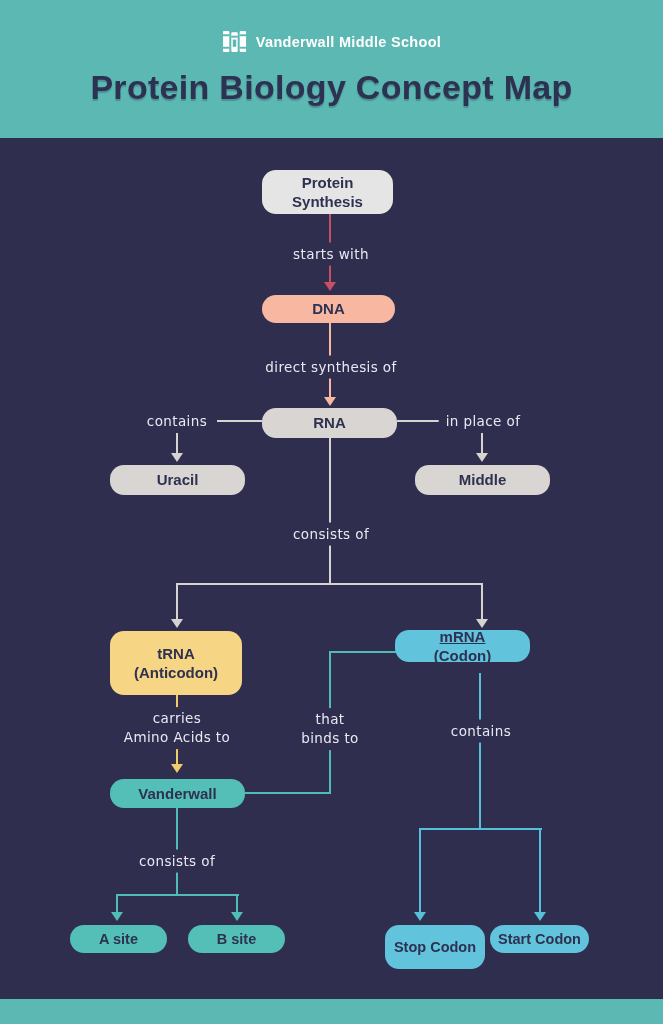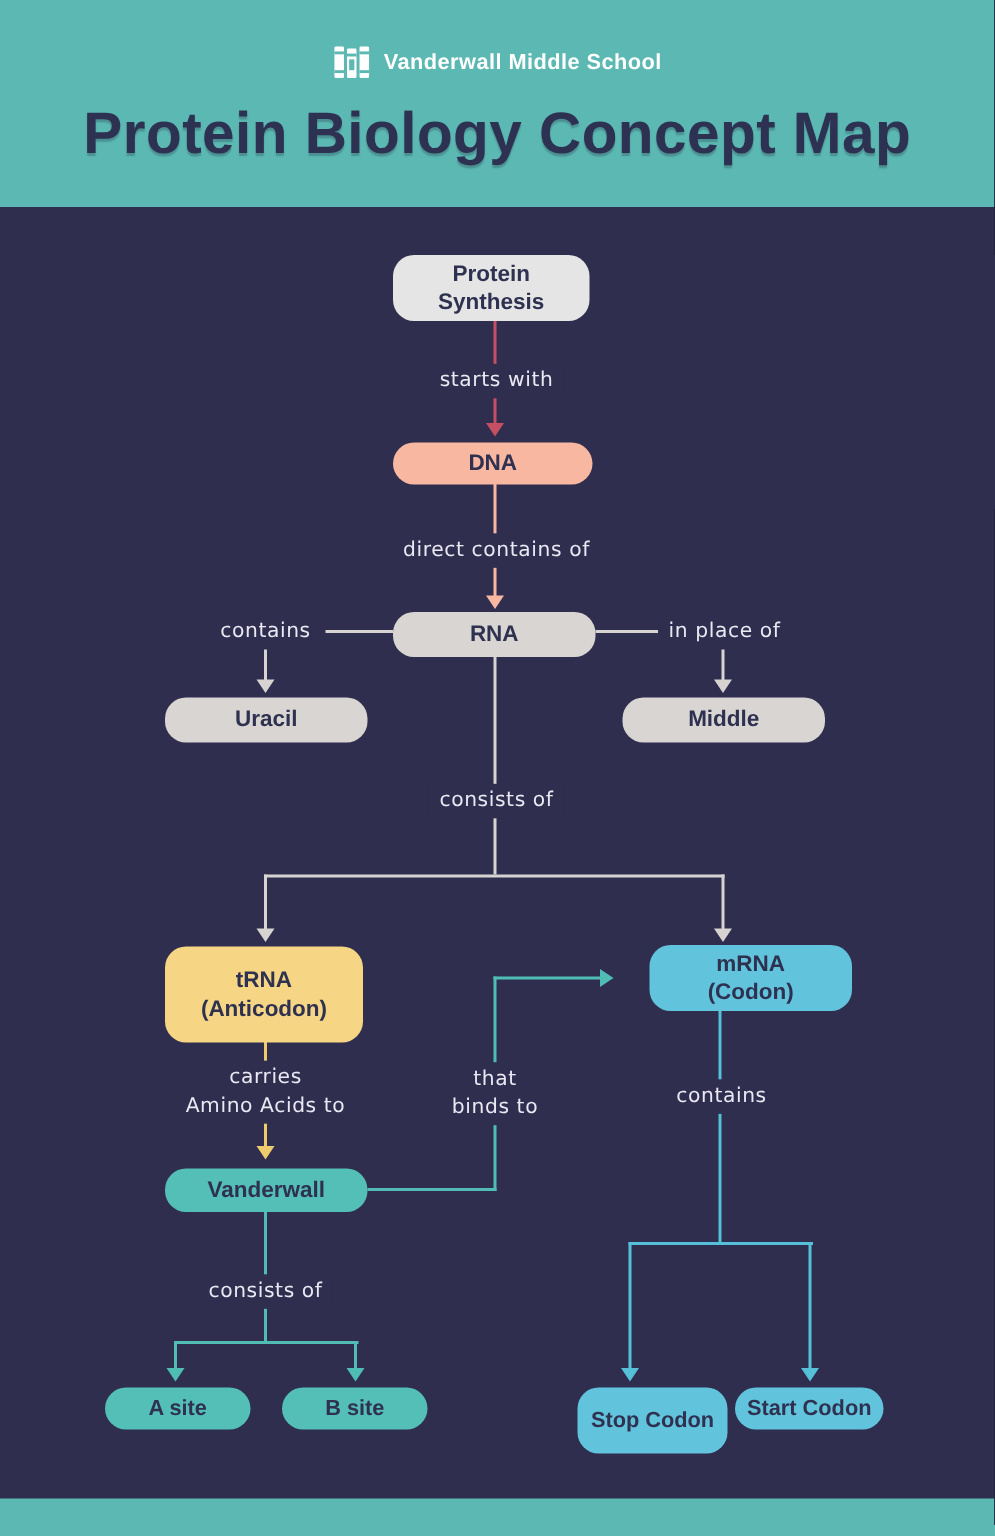--- a/index.html
+++ b/index.html
@@ -5,21 +5,21 @@
   html,body{margin:0;padding:0;background:#1e1d33;}
   .page{position:relative;width:663px;height:1024px;background:#2f2e4e;overflow:hidden;
         font-family:"Liberation Sans",sans-serif;}
   .band{position:absolute;left:0;width:663px;background:#5cb8b2;}
   .band-top{top:0;height:138px;}
   .band-bottom{top:999px;height:25px;}
   .brand{position:absolute;top:29px;left:0;width:663px;display:flex;justify-content:center;
          align-items:center;gap:9px;}
   .brand-name{color:#ffffff;font-weight:bold;font-size:14.5px;letter-spacing:.3px;}
   .title{position:absolute;top:68px;left:0;width:663px;text-align:center;color:#2e3252;
-         font-weight:bold;font-size:39px;letter-spacing:.3px;
+         font-weight:bold;font-size:34px;letter-spacing:.3px;
          text-shadow:0 2px 1px rgba(33,38,64,.28);}
   .node{position:absolute;display:flex;align-items:center;justify-content:center;
         border-radius:14px;font-weight:bold;font-size:15px;color:#2e3150;text-align:center;
         white-space:pre-line;line-height:1.3;}
   .n-red{background:#e5e5e5;}
   .n-peach{background:#f7b7a1;}
   .n-gray{background:#d8d5d2;}
   .n-yellow{background:#f6d685;}
   .n-blue{background:#62c3dd;}
   .n-teal{background:#54bfb6;}
@@ -66,21 +66,21 @@
   </div>
 
   <div class="title">Protein Biology Concept Map</div>
 
   <div class="vline l-red" style="left:329px;top:213px;height:70px;"></div>
   <div class="ar ar-down a-red" style="left:324px;top:282px;"></div>
   <div class="lab" style="left:331px;top:254px;">starts with</div>
 
   <div class="vline l-peach" style="left:329px;top:322px;height:76px;"></div>
   <div class="ar ar-down a-peach" style="left:324px;top:397px;"></div>
-  <div class="lab" style="left:331px;top:367px;">direct contains of</div>
+  <div class="lab" style="left:331px;top:367px;">direct synthesis of</div>
 
   <div class="hline l-gray" style="left:217px;top:420px;width:45px;"></div>
   <div class="lab" style="left:177px;top:421px;">contains</div>
   <div class="vline l-gray" style="left:176px;top:433px;height:21px;"></div>
   <div class="ar ar-down a-gray" style="left:171px;top:453px;"></div>
 
   <div class="hline l-gray" style="left:397px;top:420px;width:45px;"></div>
   <div class="lab" style="left:483px;top:421px;">in place of</div>
   <div class="vline l-gray" style="left:481px;top:433px;height:21px;"></div>
   <div class="ar ar-down a-gray" style="left:476px;top:453px;"></div>
@@ -122,21 +122,21 @@
   <div class="ar ar-down a-teal" style="left:231px;top:912px;"></div>
 
   <div class="node n-red" style="left:262px;top:170px;width:131px;height:44px;">Protein
 Synthesis</div>
   <div class="node n-peach" style="left:262px;top:295px;width:133px;height:28px;">DNA</div>
   <div class="node n-gray" style="left:262px;top:408px;width:135px;height:30px;">RNA</div>
   <div class="node n-gray" style="left:110px;top:465px;width:135px;height:30px;">Uracil</div>
   <div class="node n-gray" style="left:415px;top:465px;width:135px;height:30px;">Middle</div>
   <div class="node n-yellow" style="left:110px;top:631px;width:132px;height:64px;">tRNA
 (Anticodon)</div>
-  <div class="node n-blue" style="left:433px;top:630px;width:135px;height:44px;">mRNA
+  <div class="node n-blue" style="left:395px;top:630px;width:135px;height:32px;text-decoration:underline;">mRNA
 (Codon)</div>
   <div class="node n-teal" style="left:110px;top:779px;width:135px;height:29px;">Vanderwall</div>
   <div class="node n-teal" style="left:70px;top:925px;width:97px;height:28px;font-size:14.5px;">A site</div>
   <div class="node n-teal" style="left:188px;top:925px;width:97px;height:28px;font-size:14.5px;">B site</div>
   <div class="node n-blue" style="left:385px;top:925px;width:100px;height:44px;font-size:14.5px;">Stop Codon</div>
   <div class="node n-blue" style="left:490px;top:925px;width:99px;height:28px;font-size:14.5px;">Start Codon</div>
 
 </div>
 
 </body></html>

